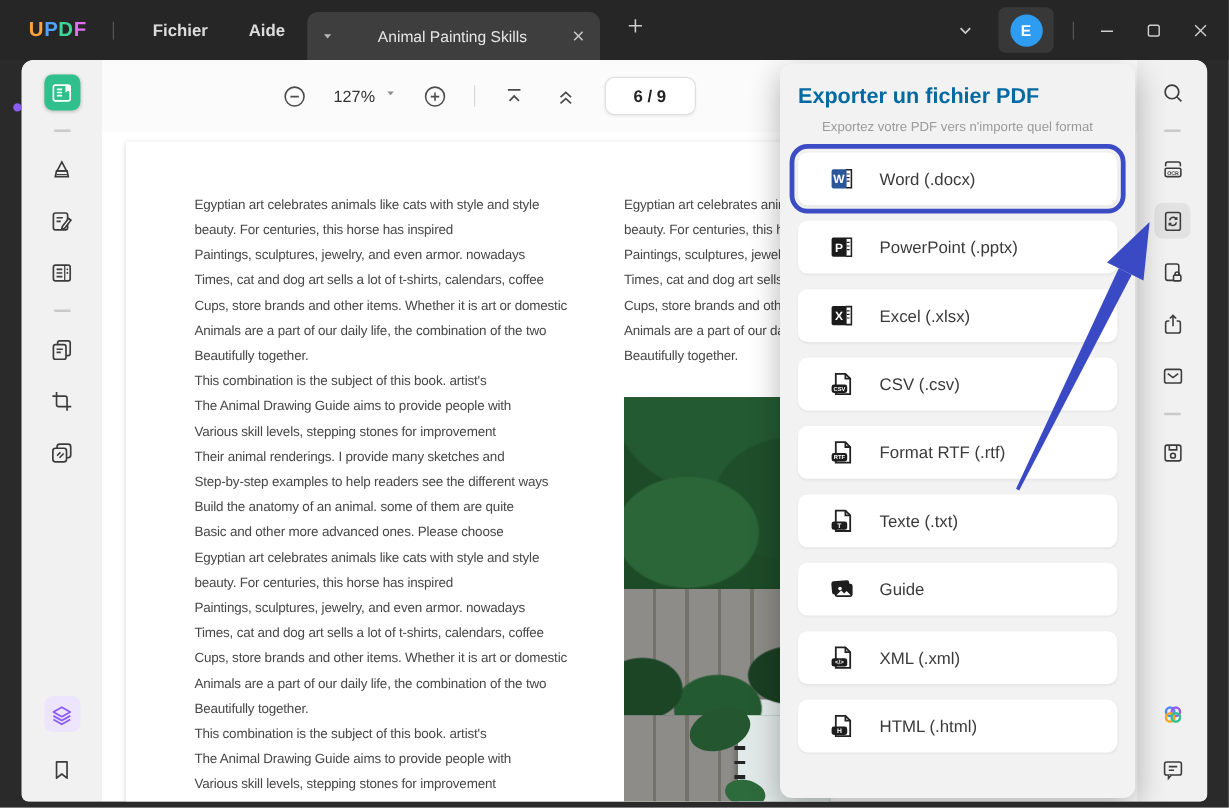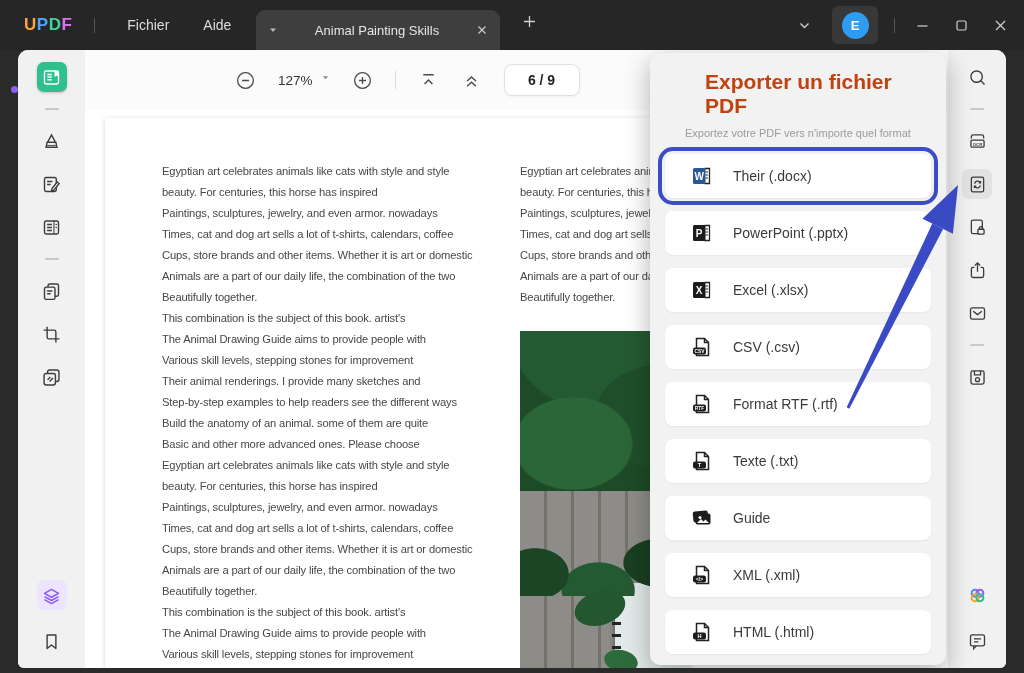--- a/index.html
+++ b/index.html
@@ -8,21 +8,21 @@
     width:1024px; height:673px; position:relative; overflow:hidden;
     background:#2a2a2a; font-family:"Liberation Sans", sans-serif;
     -webkit-font-smoothing:antialiased;
   }
 
   
   .titlebar { position:absolute; inset:0 0 auto 0; height:50px; background:#262626; z-index:40; }
   .tb-left { position:absolute; left:24px; top:0; height:50px; display:flex; align-items:center; gap:22px; }
   .logo { font-size:17px; font-weight:bold; letter-spacing:.5px; display:flex; }
   .tb-divider { width:1px; height:15px; background:#555; }
-  .menu-item { color:#dcdcdc; font-size:14px; padding:6px 10px; border-radius:4px; cursor:default; }
+  .menu-item { color:#dcdcdc; font-size:14px; padding:6px 10px; border-radius:4px; cursor:default;font-weight:bold; }
   .tab { position:absolute; left:256px; top:10px; width:244px; height:40px; background:#3e3e3e;
          border-radius:9px 9px 0 0; display:flex; align-items:center; padding:0 12px; gap:8px; }
   .tab-caret { color:#b9b9b9; display:flex; }
   .tab-title { flex:1; text-align:center; color:#e6e6e6; font-size:13px; white-space:nowrap; overflow:hidden; }
   .tab-close { color:#c9c9c9; font-size:14px; display:flex; }
   .newtab-btn { position:absolute; left:522px; top:14px; color:#cfcfcf; display:flex; }
   .tb-right { position:absolute; right:12px; top:0; height:50px; display:flex; align-items:center; gap:16px; }
   .tb-icon { color:#cfcfcf; display:flex; padding:4px; }
   .avatar-wrap { width:46px; height:38px; background:#383838; border-radius:6px; display:flex; align-items:center; justify-content:center; }
   .avatar { width:27px; height:27px; border-radius:50%; background:#2e9cf0; color:#fff; font-size:13px;
@@ -86,21 +86,21 @@
   .vine1 { left:28%; top:62%; width:52px; height:34px; transform:rotate(-18deg); background:#245730; }
   .vine2 { left:44%; top:76%; width:34px; height:22px; transform:rotate(12deg); background:#2e6b3c; }
   .notebook { position:absolute; right:-14px; bottom:-8px; width:58%; height:42%; background:#e2eae9;
               border-radius:5px 0 0 0; box-shadow:-2px 0 4px rgba(0,0,0,.25); }
   .notebook::before { content:""; position:absolute; left:-3px; top:3px; bottom:3px; width:9px;
               background:repeating-linear-gradient(180deg,#242424 0 3px, transparent 3px 12px); }
 
   
   .export-panel { position:absolute; left:632px; top:3px; width:296px; height:612px; background:#f2f2f2;
                   border-radius:10px; box-shadow:0 8px 26px rgba(0,0,0,.3); padding:17px 15px 10px 15px; z-index:10; }
-  .panel-title { font-size:21px; font-weight:bold; color:#c2410c;margin-left:40px; }
+  .panel-title { font-size:18px; font-weight:bold; color:#0369a1; }
   .panel-subtitle { font-size:11px; color:#9b9b9b; margin-top:9px;margin-left:20px; }
   .export-list { margin-top:15px; }
   .export-item { height:44px; background:#fff; border-radius:8px; display:flex; align-items:center;
                  padding-left:25px; gap:19px; margin-bottom:13px; box-shadow:0 1px 2px rgba(0,0,0,.05); position:relative; }
   .export-item.selected { outline:4px solid #3b4cc4; outline-offset:3px; z-index:2; }
   .fmt-icon { display:flex; width:24px; height:24px; }
   .fmt-label { font-size:14px; color:#3a3a3a; }
 
   
   .annotation-arrow { position:absolute; left:812px; top:125px; width:150px; height:245px; z-index:20; pointer-events:none; }
@@ -406,21 +406,21 @@
     <div class="export-list">
         <div class="export-item selected">
           <span class="fmt-icon">
             <svg viewBox="0 0 24 24">
               <path d="M14.5 4.5h5v15h-5" fill="#fff" stroke="#222" stroke-width="1.3"></path>
               <path d="M15.5 8h2.5M15.5 11h2.5M15.5 14h2.5" stroke="#222" stroke-width="1"></path>
               <rect x="3" y="4" width="12.5" height="16" rx="1.5" fill="#2b579a"></rect>
               <text x="9.2" y="15.8" text-anchor="middle" font-size="10" font-weight="bold" fill="#fff" font-family="Liberation Sans, sans-serif">W</text>
             </svg>
           </span>
-          <span class="fmt-label">Their (.docx)</span>
+          <span class="fmt-label">Word (.docx)</span>
         </div>
         <div class="export-item">
           <span class="fmt-icon">
             <svg viewBox="0 0 24 24">
               <path d="M14.5 4.5h5v15h-5" fill="#fff" stroke="#222" stroke-width="1.3"></path>
               <path d="M15.5 8h2.5M15.5 11h2.5M15.5 14h2.5" stroke="#222" stroke-width="1"></path>
               <rect x="3" y="4" width="12.5" height="16" rx="1.5" fill="#1b1b1b"></rect>
               <text x="9.2" y="15.8" text-anchor="middle" font-size="10" font-weight="bold" fill="#fff" font-family="Liberation Sans, sans-serif">P</text>
             </svg>
           </span>

